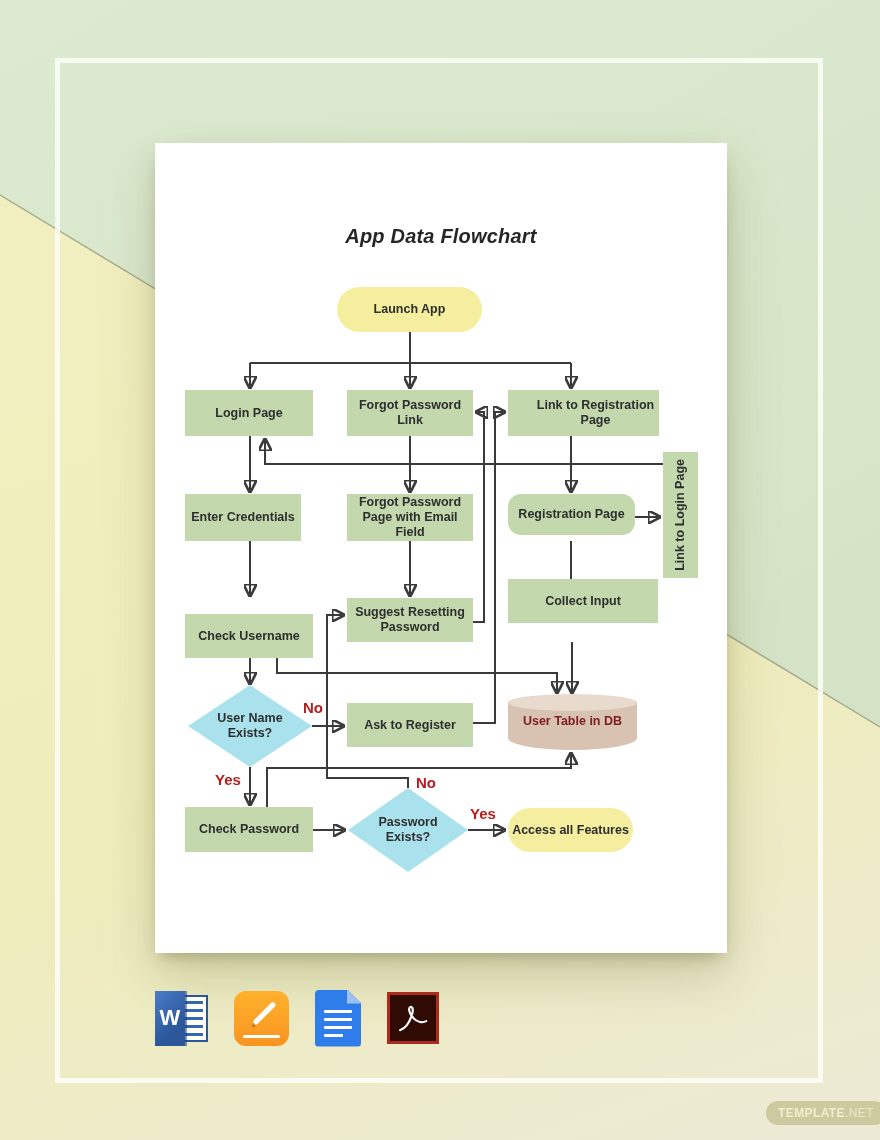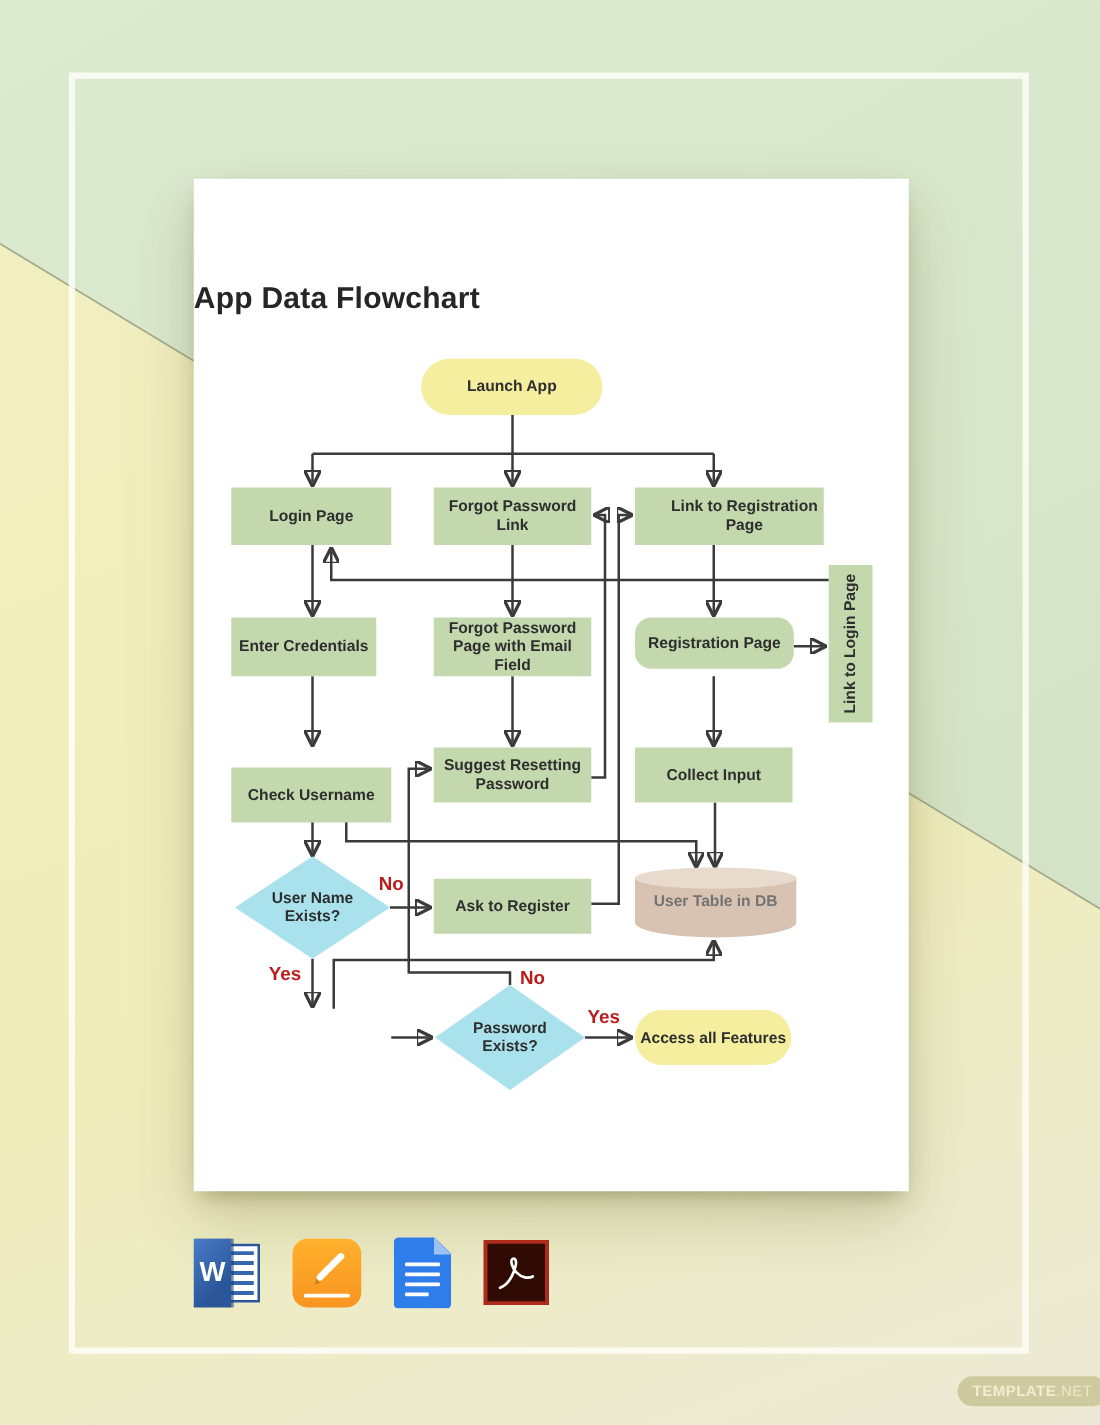--- a/index.html
+++ b/index.html
@@ -4,35 +4,35 @@
 <style>
   html,body{margin:0;padding:0;}
   body{font-family:"Liberation Sans","DejaVu Sans",sans-serif;}
   .canvas{position:relative;width:880px;height:1140px;overflow:hidden;background:linear-gradient(160deg,#f2f0c2 0%,#efedba 60%,#ecead6 100%);}
   .bg-green{position:absolute;inset:0;background:linear-gradient(150deg,#dcead0 0%,#d7e5c9 55%,#cfdfc0 100%);
     clip-path:polygon(0 0,880px 0,880px 727px,0 195px);}
   .diag-svg{position:absolute;inset:0;pointer-events:none;}
   .frame{position:absolute;left:55px;top:58px;width:758px;height:1015px;border:5px solid rgba(253,254,248,0.85);}
   .page{position:absolute;left:155px;top:143px;width:572px;height:810px;background:#ffffff;
     box-shadow:0 8px 16px -6px rgba(110,110,60,0.5),0 24px 48px rgba(120,120,70,0.28);}
-  .page-title{position:absolute;top:82px;left:0;width:100%;font-size:24px;font-weight:bold;color:#262626;letter-spacing:.2px;}
+  .page-title{position:absolute;top:82px;left:0;width:100%;text-align:center;font-size:20px;font-weight:bold;color:#262626;letter-spacing:.2px;font-style:italic;}
   .edges{position:absolute;left:0;top:0;width:572px;height:810px;}
   .edges path{stroke:#3a3a3a;stroke-width:2;fill:none;}
   .node{position:absolute;display:flex;align-items:center;justify-content:center;text-align:center;
     font-size:12.5px;font-weight:bold;color:#2e2e2e;line-height:1.2;white-space:pre-line;}
   .box{background:#c3d8ad;}
   .pill{background:#f4ee9e;border-radius:23px;}
   .diamond{background:#a9e2ec;clip-path:polygon(50% 0,100% 50%,50% 100%,0 50%);}
   .vbox{background:#c3d8ad;}
   .vbox span{writing-mode:vertical-rl;transform:rotate(180deg);}
   .cylinder{position:absolute;left:353px;top:551px;width:129px;height:56px;}
   .cyl-top{position:absolute;top:0;left:0;width:100%;height:17px;background:#e8dbce;border-radius:50%;z-index:2;}
   .cyl-body{position:absolute;top:8px;left:0;width:100%;height:48px;background:#d8c3b2;
     border-radius:0 0 64px 64px / 0 0 12px 12px;}
-  .cyl-label{position:absolute;left:0;top:20px;width:100%;text-align:center;font-size:12.5px;font-weight:bold;color:#737373;z-index:3;}
+  .cyl-label{position:absolute;left:0;top:20px;width:100%;text-align:center;font-size:12.5px;font-weight:bold;color:#7f1d1d;z-index:3;}
   .edge-label{position:absolute;font-size:15px;font-weight:bold;color:#b91c1c;}
   
   .fmt-icons{position:absolute;left:155px;top:989px;display:flex;gap:26px;align-items:center;height:58px;}
   .icon{position:relative;}
   .icon-word{width:53px;height:55px;}
   .word-page{position:absolute;right:0;top:4px;width:36px;height:47px;background:#fff;border:2px solid #2b579a;box-sizing:border-box;}
   .word-lines{position:absolute;inset:4px 3px;background:repeating-linear-gradient(to bottom,#3567ae 0 3px,transparent 3px 8px);}
   .word-cover{position:absolute;left:0;top:0;width:30px;height:55px;background:linear-gradient(135deg,#4a7cc9 0%,#2b579a 70%);
     display:flex;align-items:center;justify-content:center;color:#fff;font-weight:bold;font-size:22px;box-shadow:2px 0 0 rgba(20,60,120,.55);}
   .icon-pages{width:55px;height:55px;border-radius:12px;background:linear-gradient(180deg,#ffb12d 0%,#f89420 100%);overflow:hidden;}
@@ -102,32 +102,33 @@
     <div class="node box" style="left:30px;top:351px;width:116px;height:47px;">Enter Credentials</div>
     <div class="node box" style="left:192px;top:351px;width:126px;height:47px;">Forgot Password
 Page with Email Field</div>
     <div class="node box" style="left:353px;top:351px;width:127px;height:41px;border-radius:13px;">Registration Page</div>
 
     <div class="node vbox" style="left:508px;top:309px;width:35px;height:126px;"><span>Link to Login Page</span></div>
 
     <div class="node box" style="left:30px;top:455px;width:128px;height:44px;margin-top:16px;">Check Username</div>
     <div class="node box" style="left:192px;top:455px;width:126px;height:44px;">Suggest Resetting
 Password</div>
-    <div class="node box" style="left:353px;top:455px;width:126px;height:44px;">Collect Input</div>
+    <div class="node box" style="left:353px;top:436px;width:150px;height:44px;">Collect Input</div>
 
     <div class="node diamond" style="left:33px;top:542px;width:124px;height:82px;">User Name
 Exists?</div>
     <div class="node box" style="left:192px;top:560px;width:126px;height:44px;">Ask to Register</div>
 
     <div class="cylinder">
       <div class="cyl-body"></div>
       <div class="cyl-top"></div>
       <div class="cyl-label">User Table in DB</div>
     </div>
 
+    <div class="node box" style="left:30px;top:664px;width:128px;height:45px;">Check Password</div>
     <div class="node diamond" style="left:193px;top:645px;width:120px;height:84px;">Password
 Exists?</div>
     <div class="node pill" style="left:353px;top:665px;width:125px;height:44px;">Access all Features</div>
 
     <span class="edge-label" style="left:148px;top:556px;">No</span>
     <span class="edge-label" style="left:60px;top:628px;">Yes</span>
     <span class="edge-label" style="left:261px;top:631px;">No</span>
     <span class="edge-label" style="left:315px;top:662px;">Yes</span>
   </div>
 

